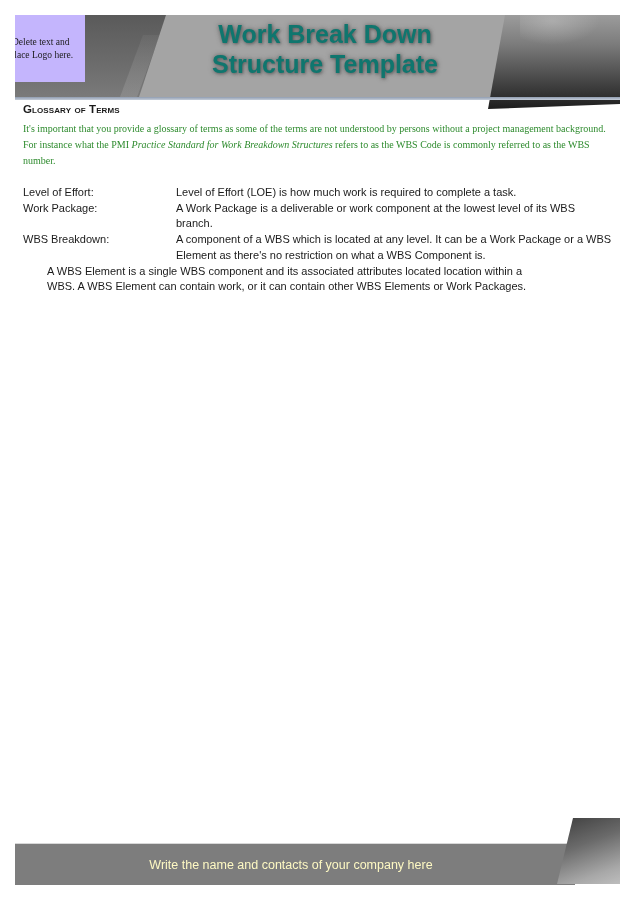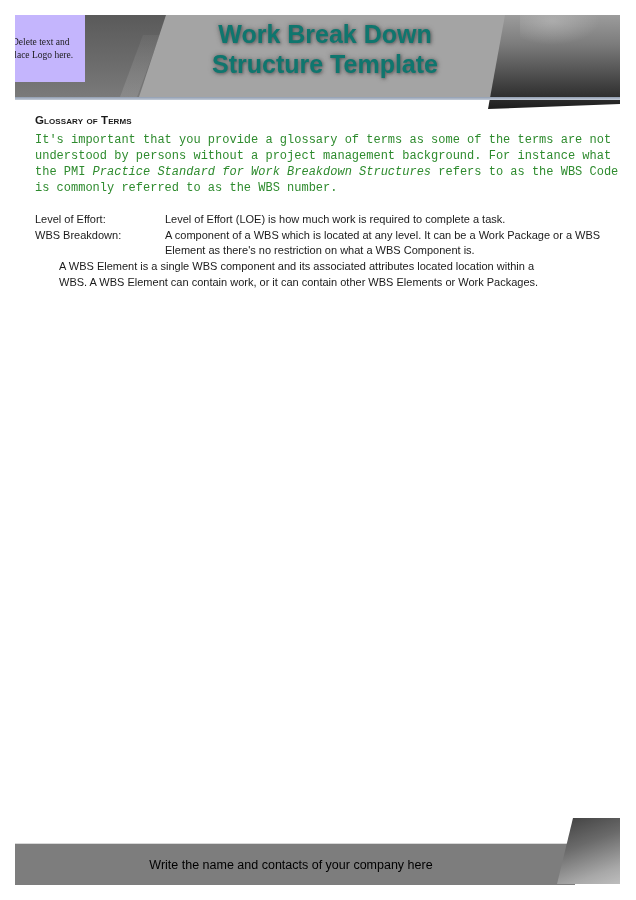--- a/index.html
+++ b/index.html
@@ -43,44 +43,44 @@
     position: absolute; left: 488px; top: 15px; width: 132px; height: 94px;
     background: linear-gradient(180deg, #9c9c9c 0%, #7d7d7d 30%, #4d4d4d 65%, #1d1d1d 100%);
     clip-path: polygon(17px 0, 132px 0, 132px 89px, 0 94px);
   }
   .header-right-highlight {
     position: absolute; left: 520px; top: 15px; width: 80px; height: 30px;
     background: radial-gradient(ellipse at 40% 20%, rgba(200,200,200,0.45), rgba(200,200,200,0) 70%);
     clip-path: polygon(0 0, 80px 0, 80px 30px, 0 30px);
   }
 
-  .content { position: absolute; left: 23px; top: 112px; width: 590px; margin-left: 12px; }
+  .content { position: absolute; left: 23px; top: 101px; width: 590px; }
   .section-title {
     font-family: "Liberation Sans", sans-serif; font-weight: bold;
     font-size: 11.5px; color: #1a1a1a; margin: 0; height: 16px; line-height: 16px;
     font-variant: small-caps; letter-spacing: 0.1px;
   }
   .intro {
-    margin: 4px 0 0 0; color: #2e8b2e; font-size: 12px; line-height: 16px;
-    font-family: Liberation Mono, monospace; width: 590px;
+    margin: 4px 0 0 0; color: #2e8b2e; font-size: 10px; line-height: 16px;
+    font-family: Liberation Serif, serif; width: 590px;
   }
   .intro em { font-style: italic; }
   .glossary { margin-top: 16px; font-family: "Liberation Sans", sans-serif; font-size: 11px; line-height: 15.7px; color: #1a1a1a; }
-  .g-row { display: flex; }
+  .g-row { display: flex; gap: 23px; }
   .g-term { width: 106px; flex: 0 0 106px; }
   .g-def { width: 480px; padding-left: 24px; }
 
   .footer-band {
     position: absolute; left: 15px; top: 843px; width: 560px; height: 41px;
     background: #7d7d7d; border-top: 1px solid #d8d8d8;
   }
   .footer-text {
     position: absolute; left: 0; top: 0; width: 552px; text-align: center;
     height: 57px; line-height: 42px;
-    font-family: "Liberation Sans", sans-serif; font-size: 12.5px; color: #000000;
+    font-family: "Liberation Sans", sans-serif; font-size: 12.5px; color: #fef9c3;
   }
   .footer-wedge {
     position: absolute; left: 557px; top: 818px; width: 63px; height: 66px;
     background: linear-gradient(160deg, #3e3e3e 0%, #6a6a6a 40%, #a8a8a8 80%, #bdbdbd 100%);
     clip-path: polygon(16px 0, 63px 0, 63px 66px, 0 66px);
   }
 </style>
 </head>
 <body>
 
@@ -107,20 +107,24 @@
 <div class="content">
   <h2 class="section-title">Glossary of Terms</h2>
   <p class="intro"><span>It's important that you provide a glossary of terms as some of the terms are not understood by persons without a project management background.  For instance what the PMI </span><em>Practice Standard for Work Breakdown Structures</em><span> refers to as the WBS Code is commonly referred to as the WBS number.</span></p>
 
   <div class="glossary">
     <div class="g-row">
       <div class="g-term">Level of Effort:</div>
       <div class="g-def">Level of Effort (LOE) is how much work is required to complete a task.</div>
     </div>
     <div class="g-row">
+      <div class="g-term">Work Package:</div>
+      <div class="g-def">A Work Package is a deliverable or work component at the lowest level of its WBS branch.</div>
+    </div>
+    <div class="g-row">
       <div class="g-term">WBS Breakdown:</div>
       <div class="g-def">A component of a WBS which is located at any level.  It can be a Work Package or a WBS Element as there's no restriction on what a WBS Component is.</div>
     </div>
     <div class="g-row">
       <div class="g-def">A WBS Element is a single WBS component and its associated attributes located location within a WBS.  A WBS Element can contain work, or it can contain other WBS Elements or Work Packages.</div>
     </div>
   </div>
 </div>
 
 <div class="footer-band">

